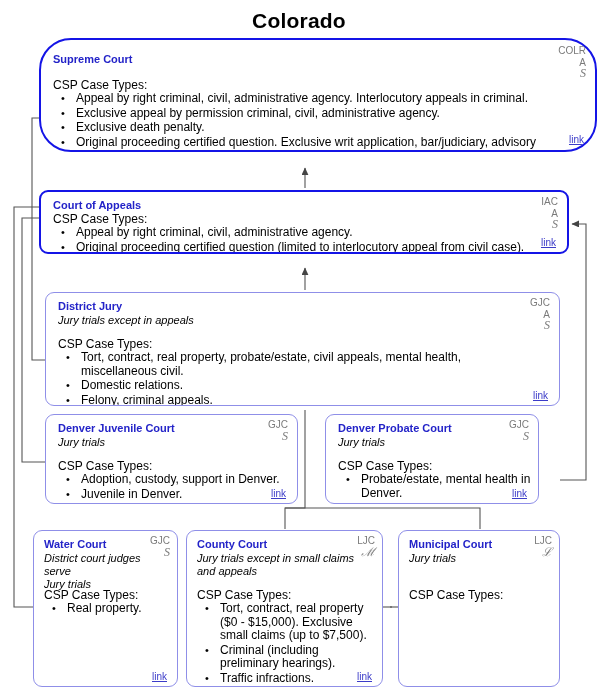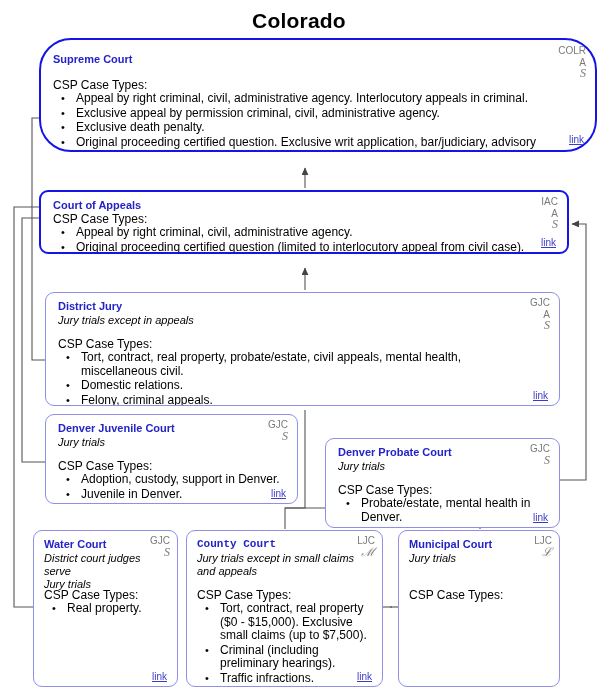--- a/index.html
+++ b/index.html
@@ -193,21 +193,21 @@
       </div>
       <div class="csp-label" style="left:12px;top:44px;">CSP Case Types:</div>
       <ul class="bullets" style="left:12px;top:58px;width:230px;">
           <li>Adoption, custody, support in Denver.</li>
           <li>Juvenile in Denver.</li>
         </ul>
       <span class="link" style="right:11px;bottom:4px;">link</span>
     </div>
   </div>
 
-  <div class="court tier-b" style="left:325px;top:438px;width:235px;height:90px;">
+  <div class="court tier-b" style="left:325px;top:414px;width:214px;height:90px;">
     <div class="court-inner">
       <div class="court-title" style="left:12px;top:7px;">Denver Probate Court</div>
       <div class="court-sub" style="left:12px;top:21px;">Jury trials</div>
       <div class="badge" style="right:9px;top:4px;">
         <span class="g1">GJC</span>
         <span class="g3">S</span>
       </div>
       <div class="csp-label" style="left:12px;top:44px;">CSP Case Types:</div>
       <ul class="bullets" style="left:12px;top:58px;width:215px;">
           <li>Probate/estate, mental health in Denver.</li>
@@ -228,21 +228,21 @@
       <div class="csp-label" style="left:10px;top:57px;">CSP Case Types:</div>
       <ul class="bullets" style="left:10px;top:71px;width:128px;">
           <li>Real property.</li>
         </ul>
       <span class="link" style="right:10px;bottom:4px;">link</span>
     </div>
   </div>
 
   <div class="court tier-b" style="left:186px;top:530px;width:197px;height:157px;">
     <div class="court-inner">
-      <div class="court-title" style="left:10px;top:7px;font-family:Liberation Mono, monospace;">County Court</div>
+      <div class="court-title" style="left:10px;top:7px;">County Court</div>
       <div class="court-sub" style="left:10px;top:21px;width:160px;line-height:13px;">Jury trials except in small claims and appeals</div>
       <div class="badge" style="right:7px;top:4px;">
         <span class="g1">LJC</span>
         <span class="g3">ℳ</span>
       </div>
       <div class="csp-label" style="left:10px;top:57px;">CSP Case Types:</div>
       <ul class="bullets" style="left:10px;top:71px;width:180px;">
           <li>Tort, contract, real property ($0 - $15,000). Exclusive small claims (up to $7,500).</li>
           <li>Criminal (including preliminary hearings).</li>
           <li>Traffic infractions.</li>

